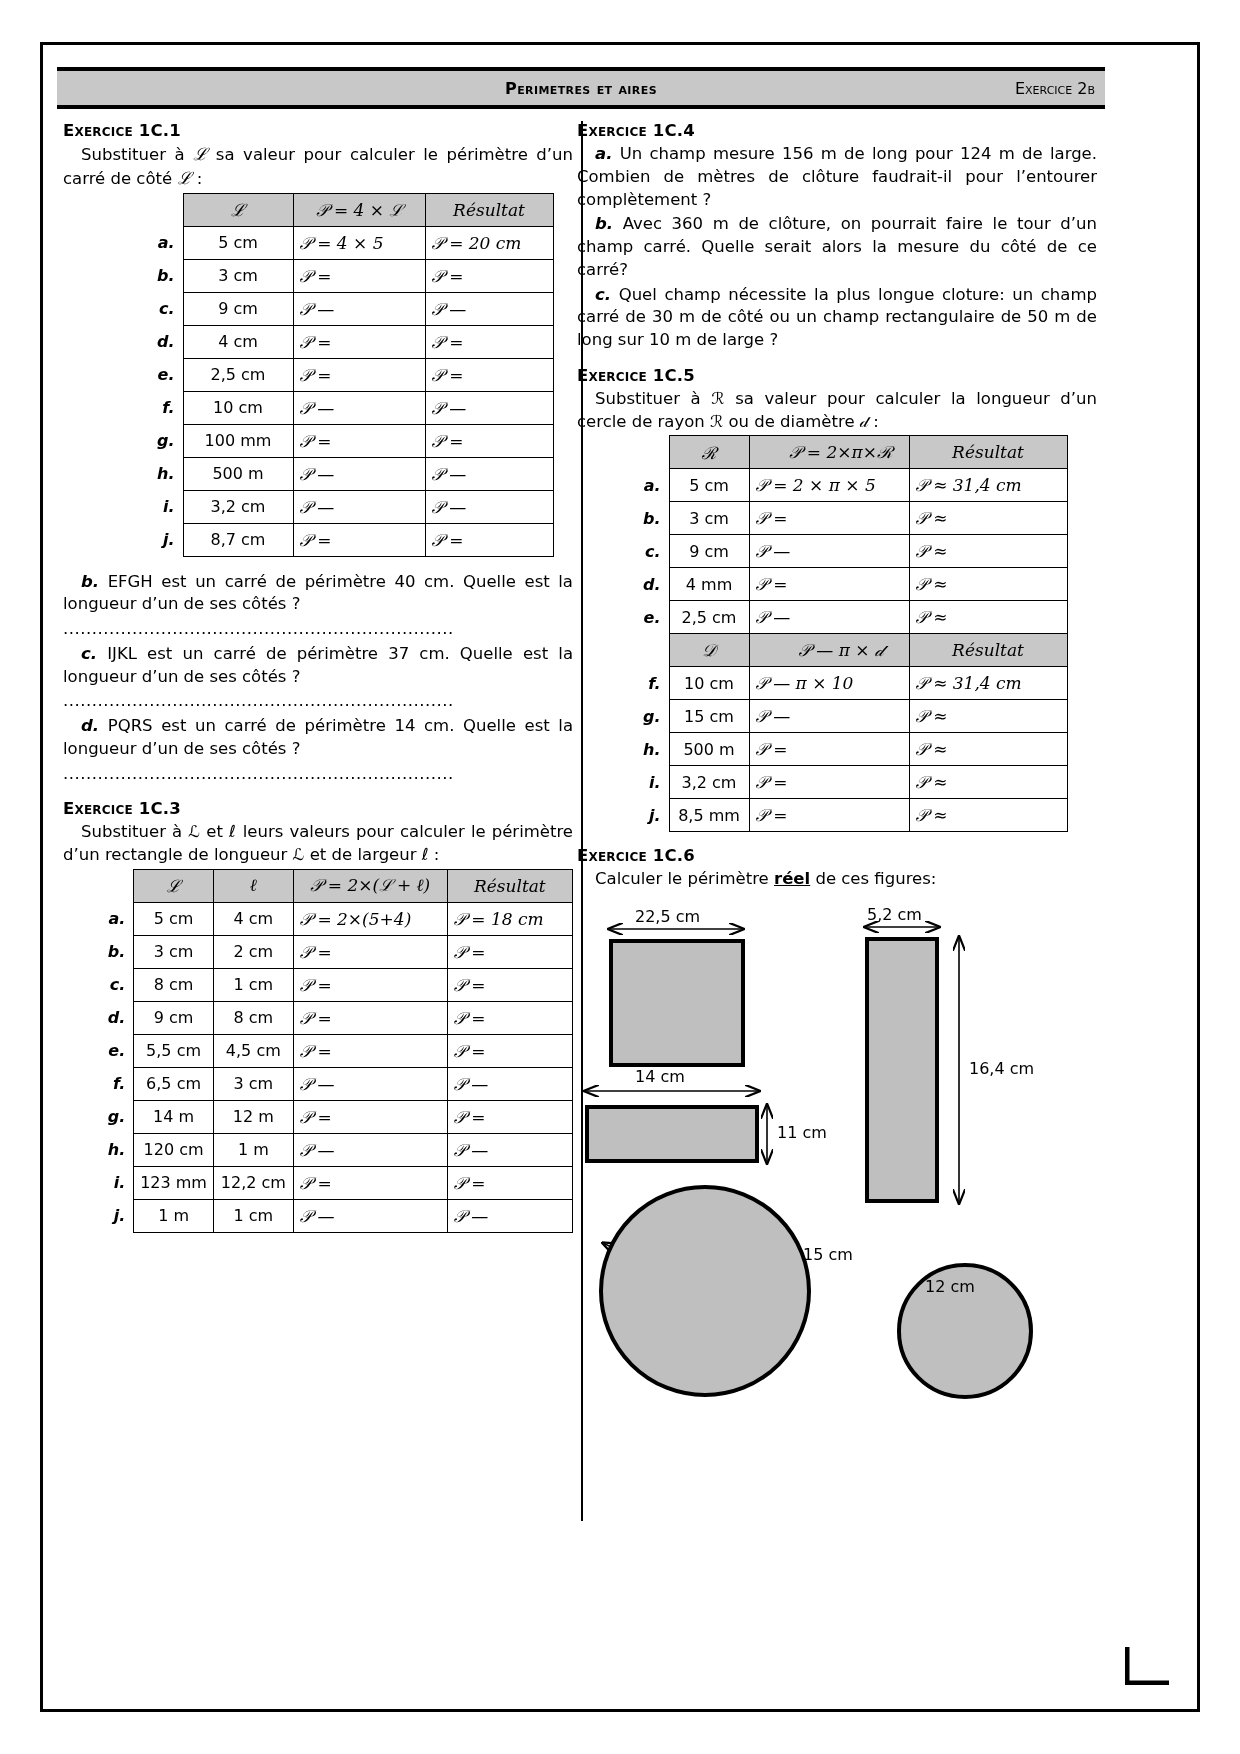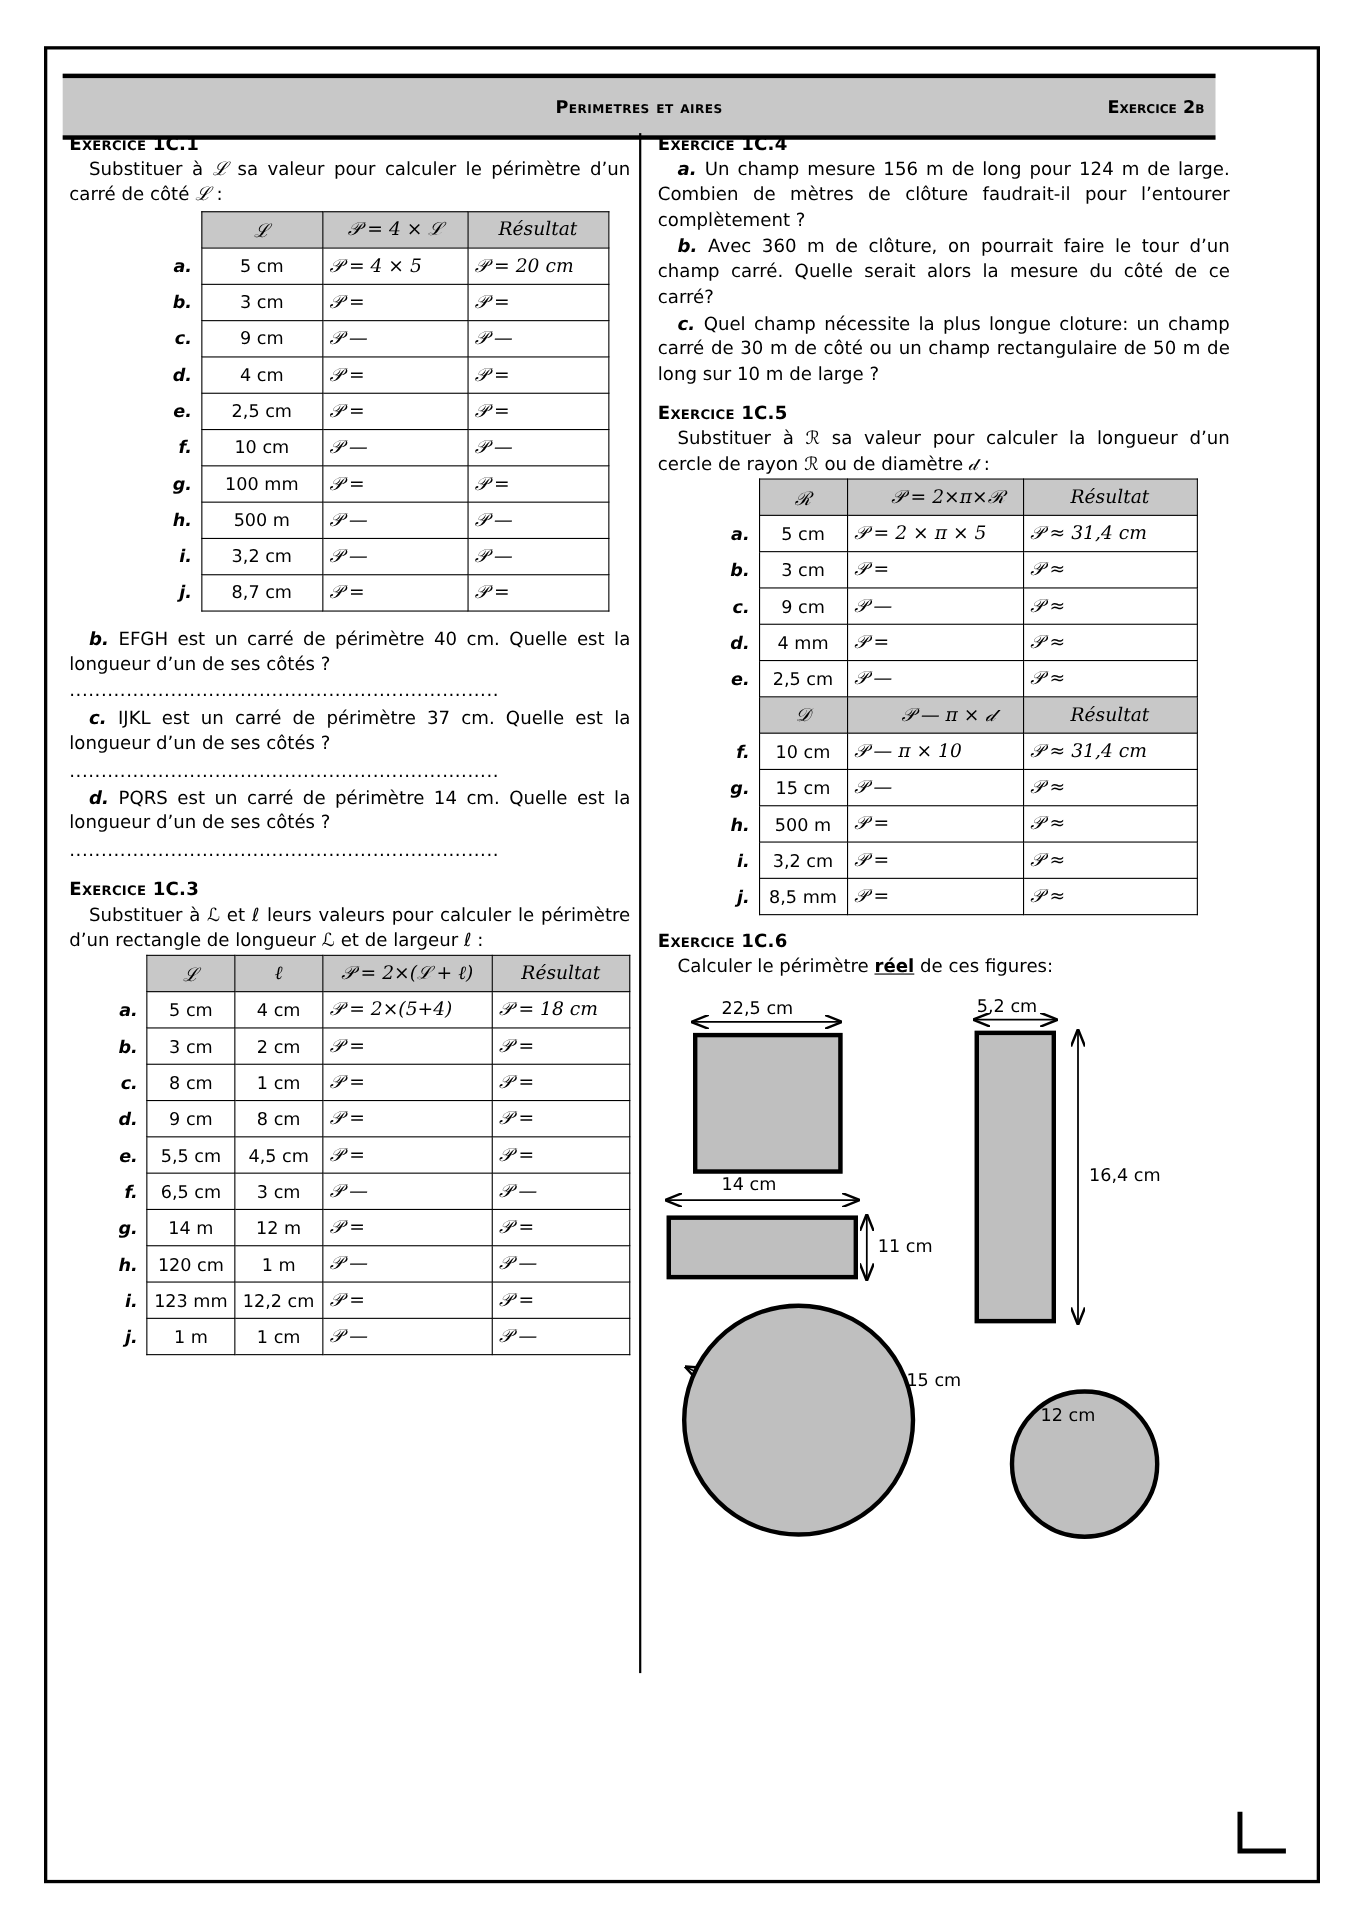--- a/index.html
+++ b/index.html
@@ -13,38 +13,38 @@
   .page {
     position:absolute; left:40px; top:42px;
     width:1160px; height:1670px;
     border:3px solid #000;
     background:#fff;
   }
   .page-inner { position:absolute; left:10px; top:10px; width:1136px; height:1646px; }
 
   
   .header-band {
-    position:absolute; left:4px; top:12px; width:1048px; height:60px;
+    position:absolute; left:4px; top:12px; width:1048px; height:42px;
     background:#c8c8c8; border-top:4px solid #000; border-bottom:4px solid #000;
     display:flex; align-items:center;
   }
   .header-title {
     position:absolute; left:0; right:0; text-align:center;
     font-weight:bold; font-size:16px; letter-spacing:.4px;
     font-variant:small-caps;
   }
   .header-right {
-    position:absolute; right:10px; font-weight:bold; font-size:16px;
+    position:absolute; right:10px; font-weight:normal; font-size:16px;
     font-variant:small-caps;
   }
 
   
   .col { position:absolute; top:66px; }
   .col-left  { left:10px;  width:510px; }
-  .col-right { left:545px; width:520px; }
+  .col-right { left:524px; width:520px; }
   .col-divider {
     position:absolute; left:528px; top:66px; width:2px; height:1400px;
     background:#000;
   }
 
   h2.ex {
     font-size:16.5px; font-weight:bold; font-variant:small-caps;
     margin:0 0 3px 0; letter-spacing:.2px;
   }
   .ex-block { margin-bottom:14px; }

